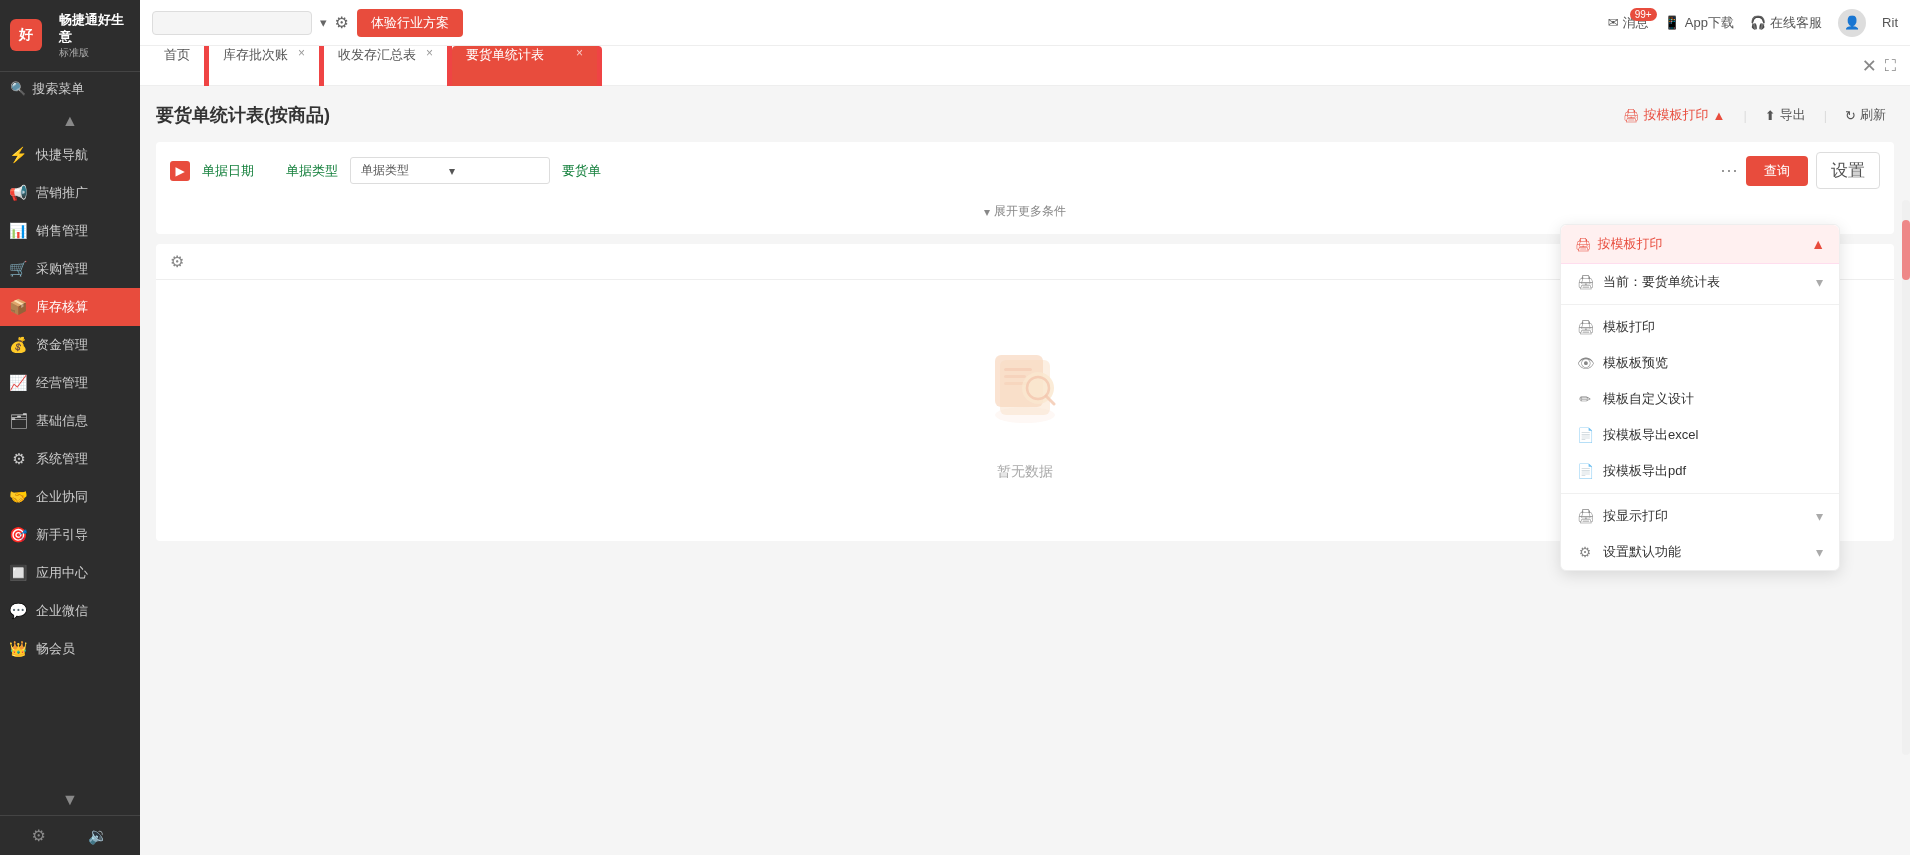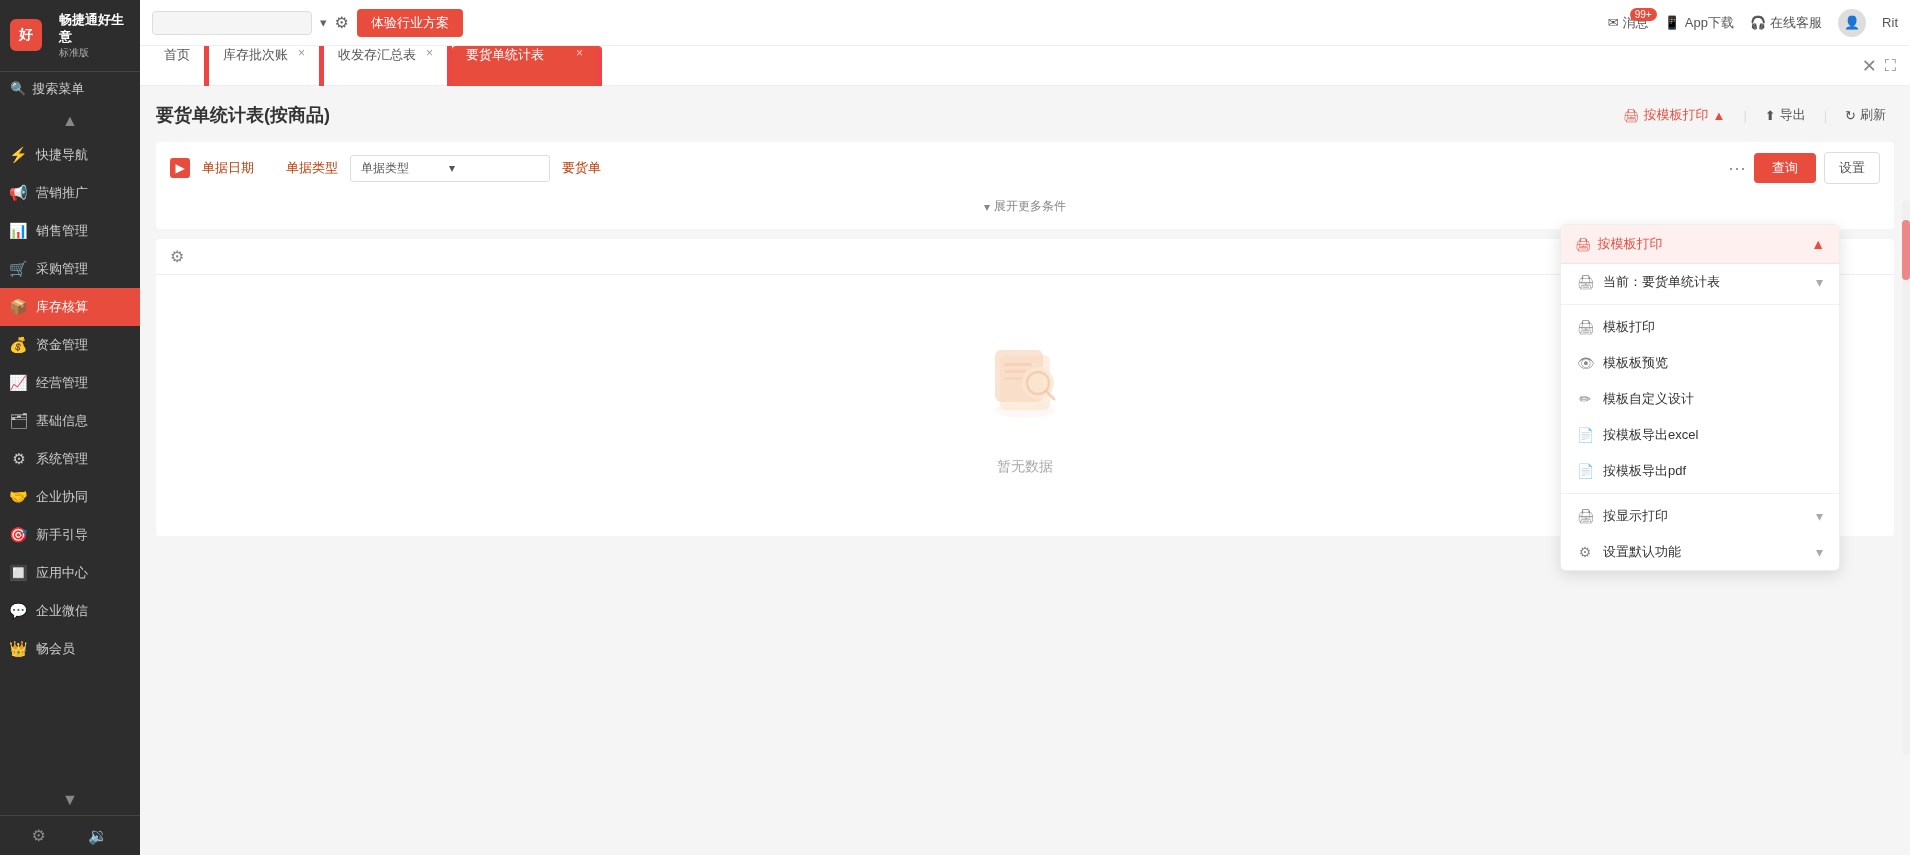--- a/index.html
+++ b/index.html
@@ -175,21 +175,21 @@
 
     
     .filter-bar {
       background: white;
       border-radius: 4px;
       padding: 10px 14px;
       margin-bottom: 10px;
       display: flex; flex-direction: column; gap: 10px;
     }
     .filter-row { display: flex; align-items: center; gap: 12px; }
-    .filter-label { color: #c2410c; font-size: 13px; white-space: nowrap; }
+    .filter-label { color: #15803d; font-size: 13px; white-space: nowrap; }
     .filter-date-group { display: flex; align-items: center; gap: 6px; }
     .filter-date-btn {
       padding: 3px 10px;
       border: 1px solid #ddd;
       border-radius: 3px;
       background: white;
       color: #555; font-size: 12px;
       cursor: pointer;
     }
     .filter-date-btn.active { background: #e84c3d; color: white; border-color: #e84c3d; }
@@ -276,21 +276,21 @@
     .dropdown-icon { color: #888; font-size: 14px; width: 16px; text-align: center; }
     .dropdown-divider { height: 1px; background: #f0f0f0; margin: 4px 0; }
 
     
     .query-btn {
       background: #e84c3d; color: white; border: none;
       border-radius: 4px; padding: 6px 18px; font-size: 13px; cursor: pointer;
     }
     .setting-btn {
       background: white; color: #555; border: 1px solid #ddd;
-      border-radius: 4px; padding: 6px 14px; font-size: 13px; cursor: pointer;
+      border-radius: 4px; padding: 6px 14px; font-size: 17px; cursor: pointer;
     }
 
     .filter-right { margin-left: auto; display: flex; align-items: center; gap: 8px; }
     .dots-btn { color: #888; cursor: pointer; font-size: 18px; background: none; border: none; }
 
     
     .page-content::-webkit-scrollbar { width: 6px; }
     .page-content::-webkit-scrollbar-track { background: #f0f0f0; }
     .page-content::-webkit-scrollbar-thumb { background: #ccc; border-radius: 3px; }
 

